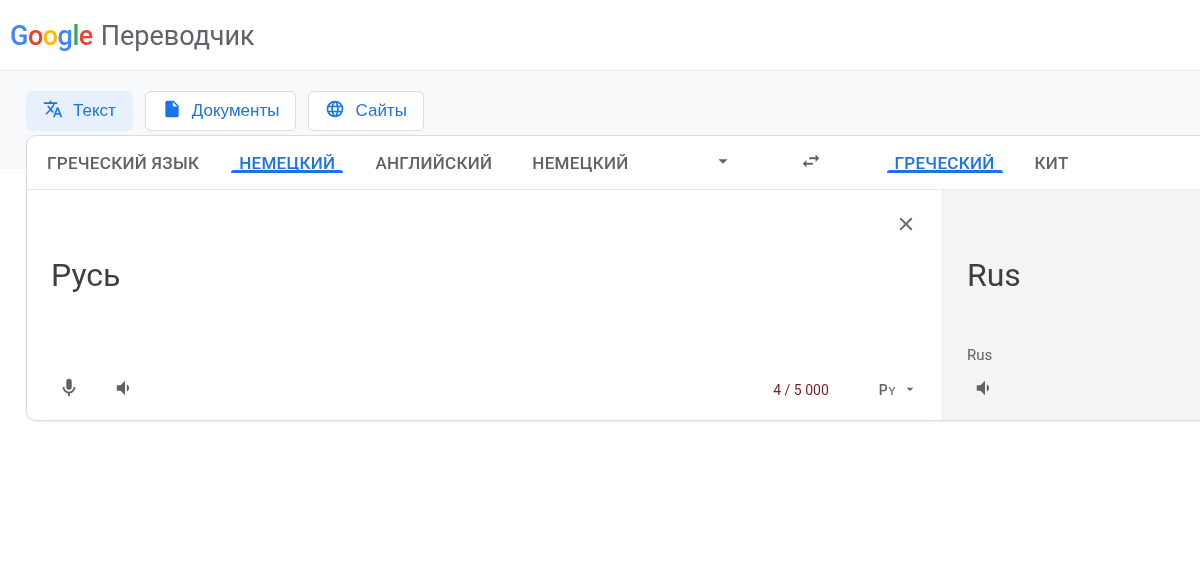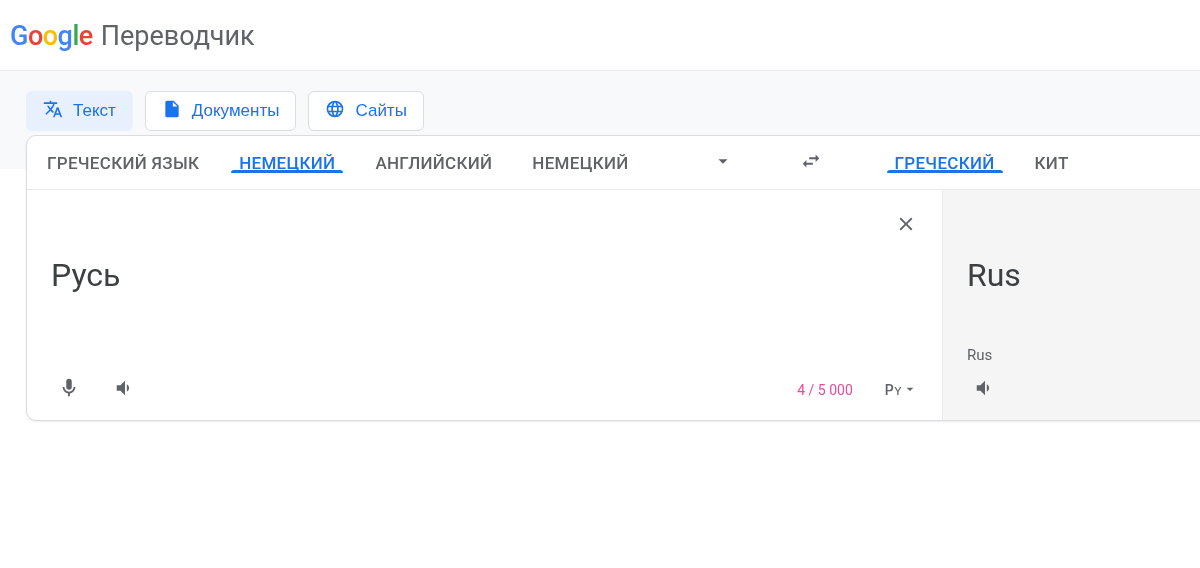--- a/index.html
+++ b/index.html
@@ -176,29 +176,30 @@
     align-items: center;
     justify-content: center;
     color: #3c4043;
     cursor: pointer;
     border-radius: 50%;
   }
   .icon-btn svg { width: 22px; height: 22px; fill: #5f6368; }
   .counter {
     margin-left: auto;
     font-size: 14px;
-    color: #ec4899;
+    color: #7f1d1d;
   }
   .ime-picker {
     display: inline-flex;
     align-items: center;
+    gap: 6px;
     font-size: 14px;
     color: #5f6368;
     cursor: pointer;
-    margin-left: 12px;
+    margin-left: 30px;
   }
   .ime-picker .ime-label { font-weight: 500; letter-spacing: .5px; }
   .ime-picker svg { width: 16px; height: 16px; fill: #5f6368; }
 </style>
 </head>
 <body>
 
 <div class="header">
   <span class="logo">
     <span>G</span>

